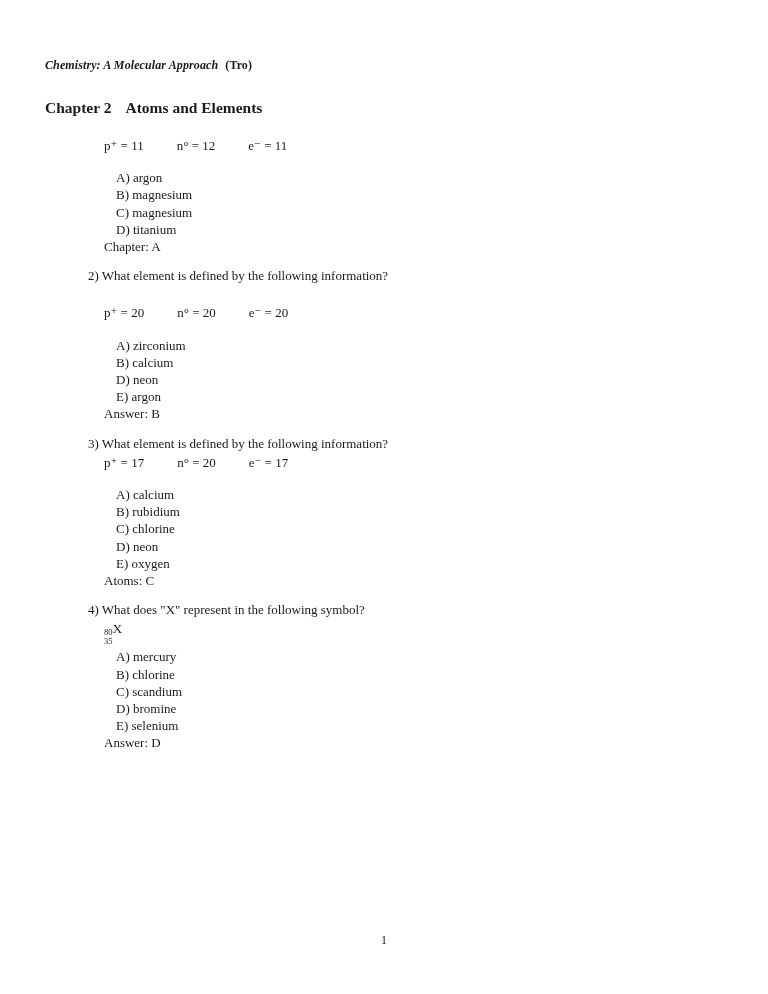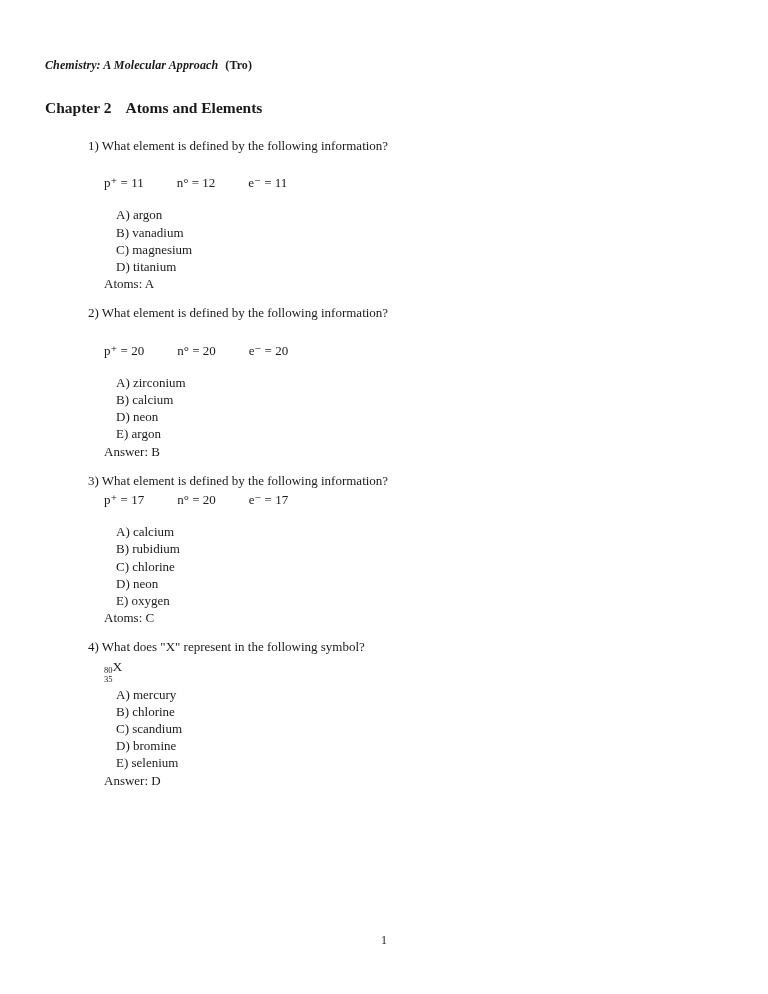--- a/index.html
+++ b/index.html
@@ -83,31 +83,30 @@
   <h1 class="doc-title">
     <span class="italic">Chemistry: A Molecular Approach</span>
     <span class="suffix">(Tro)</span>
   </h1>
 
   <h2 class="chapter">
     <span>Chapter 2</span><span class="chapter-name">Atoms and Elements</span>
   </h2>
 
   <section class="question">
-    <p class="prompt">1) What element is defined by the following information?</p>
     <p class="particles">
       <span>p⁺ = 11</span><span>n° = 12</span><span>e⁻ = 11</span>
     </p>
     <ul class="choices">
       <li>A) argon</li>
-      <li>B) vanadium</li>
+      <li>B) magnesium</li>
       <li>C) magnesium</li>
       <li>D) titanium</li>
     </ul>
-    <p class="answer">Atoms: A</p>
+    <p class="answer">Chapter: A</p>
   </section>
 
   <section class="question">
     <p class="prompt">2) What element is defined by the following information?</p>
     <p class="particles">
       <span>p⁺ = 20</span><span>n° = 20</span><span>e⁻ = 20</span>
     </p>
     <ul class="choices">
       <li>A) zirconium</li>
       <li>B) calcium</li>

